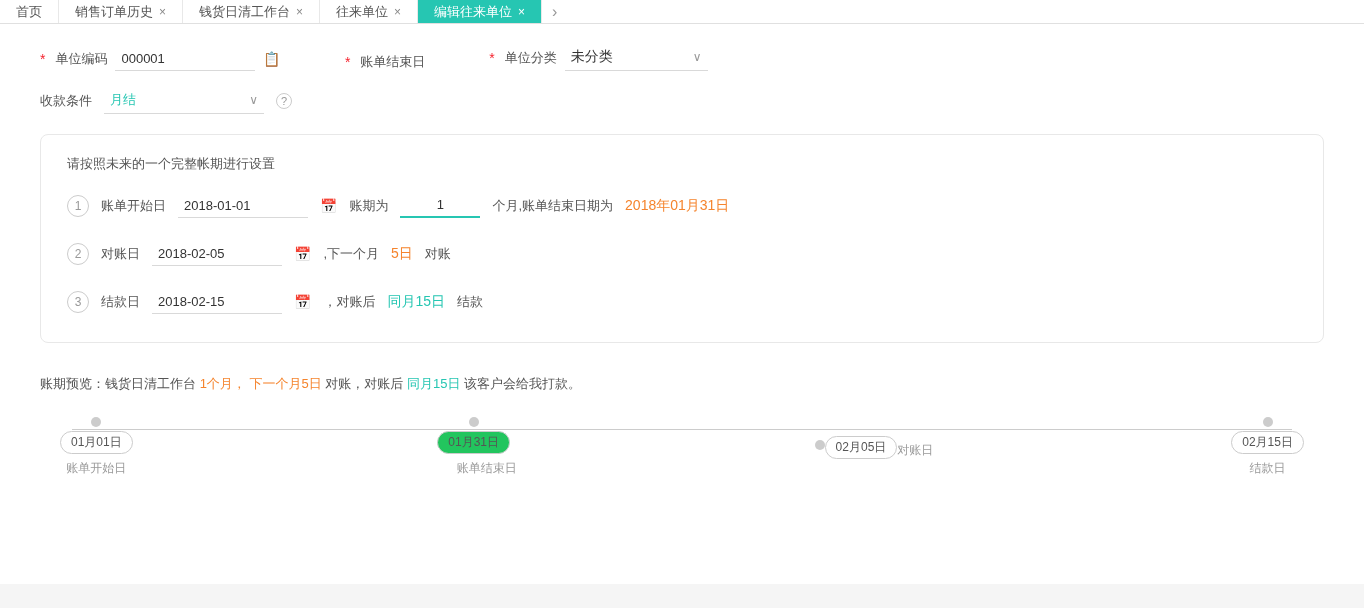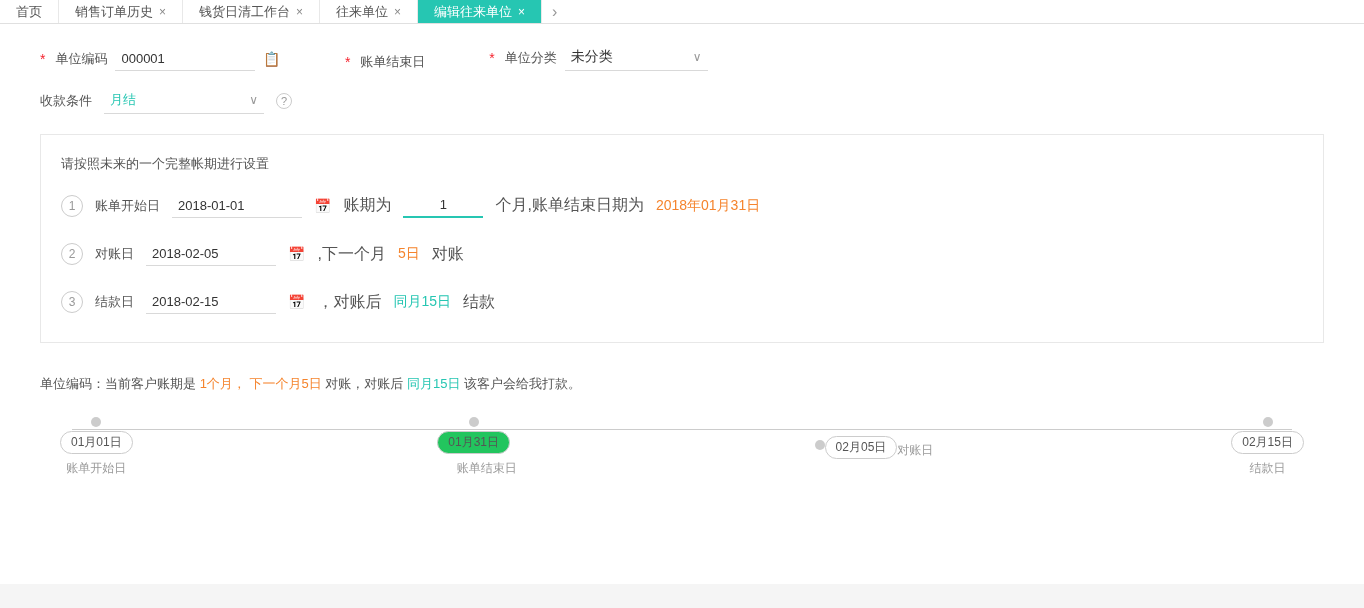--- a/index.html
+++ b/index.html
@@ -137,22 +137,22 @@
     .payment-row {
       display: flex;
       align-items: center;
       gap: 12px;
       margin-bottom: 24px;
     }
 
     
     .inner-card {
       border: 1px solid #e8e8e8;
-      border-radius: 0;
-      padding: 20px 20px;
+      border-radius: 8px;
+      padding: 20px 26px;
       background: #fff;
       margin-bottom: 16px;
     }
     .card-instruction {
       font-size: 13px;
       color: #555;
       margin-bottom: 20px;
     }
 
     
@@ -165,21 +165,21 @@
     .step-number {
       width: 22px; height: 22px;
       border-radius: 50%;
       border: 1px solid #ccc;
       display: flex; align-items: center; justify-content: center;
       font-size: 12px;
       color: #999;
       flex-shrink: 0;
     }
     .step-label { font-size: 13px; color: #555; white-space: nowrap; }
-    .step-desc { font-size: 16px; color: #555; }
+    .step-desc { font-size: 13px; color: #555; }
     .highlight-orange { color: #f5842d; }
     .highlight-teal { color: #26c6b2; }
 
     
     .month-input {
       border: none;
       border-bottom: 2px solid #26c6b2;
       width: 80px;
       text-align: center;
       font-size: 13px;
@@ -314,21 +314,21 @@
       <input class="input-field" type="text" style="width: 130px;" value="2018-02-15">
       <span class="calendar-icon">📅</span>
       <span class="step-desc">，对账后</span>
       <span class="highlight-teal">同月15日</span>
       <span class="step-desc">结款</span>
     </div>
   </div>
 
   <div class="preview-section">
     <div class="preview-text">
-      <span>单位编码：当前客户账期是</span>
+      <span>账期预览：钱货日清工作台</span>
       <span class="highlight-orange">1个月，</span>
       <span class="highlight-orange">下一个月5日</span>
       <span>对账，对账后</span>
       <span class="highlight-teal">同月15日</span>
       <span>该客户会给我打款。</span>
     </div>
 
     <div style="position:relative; padding: 0 20px;">
       <div style="position:relative; display:flex; align-items:flex-start;">
 

